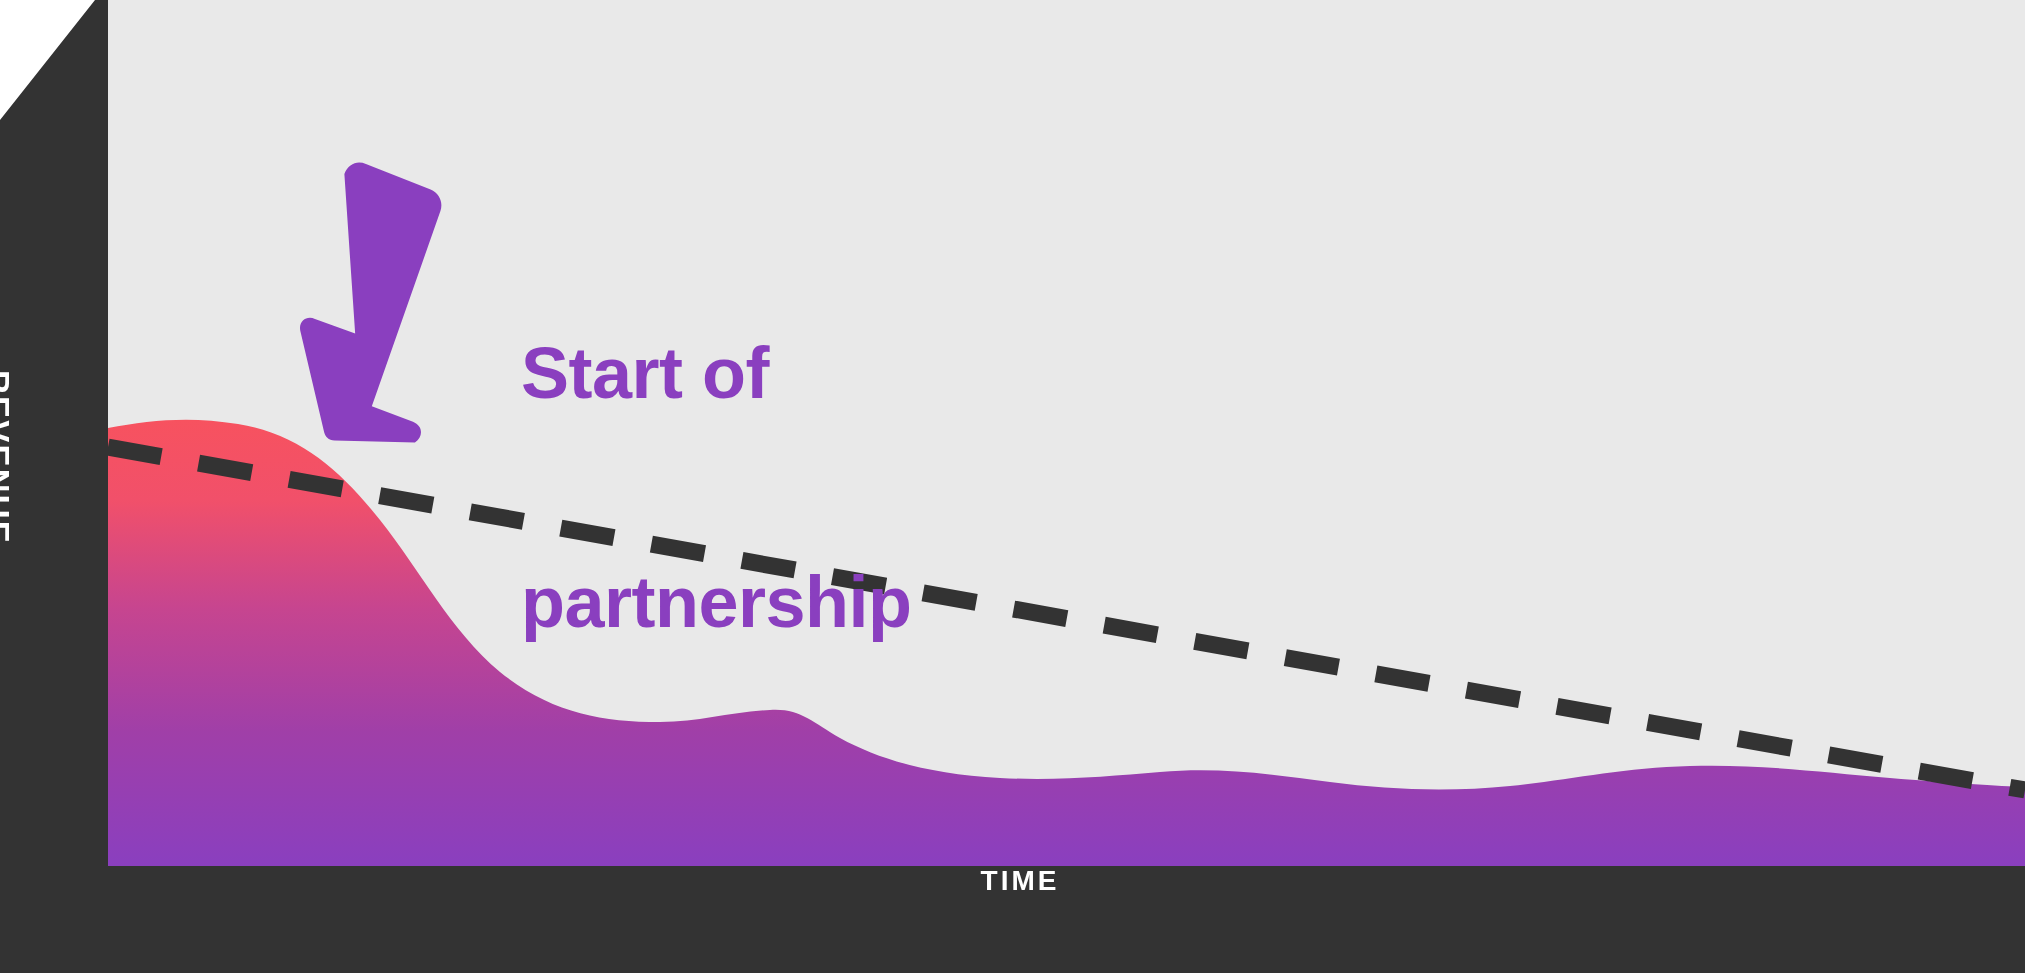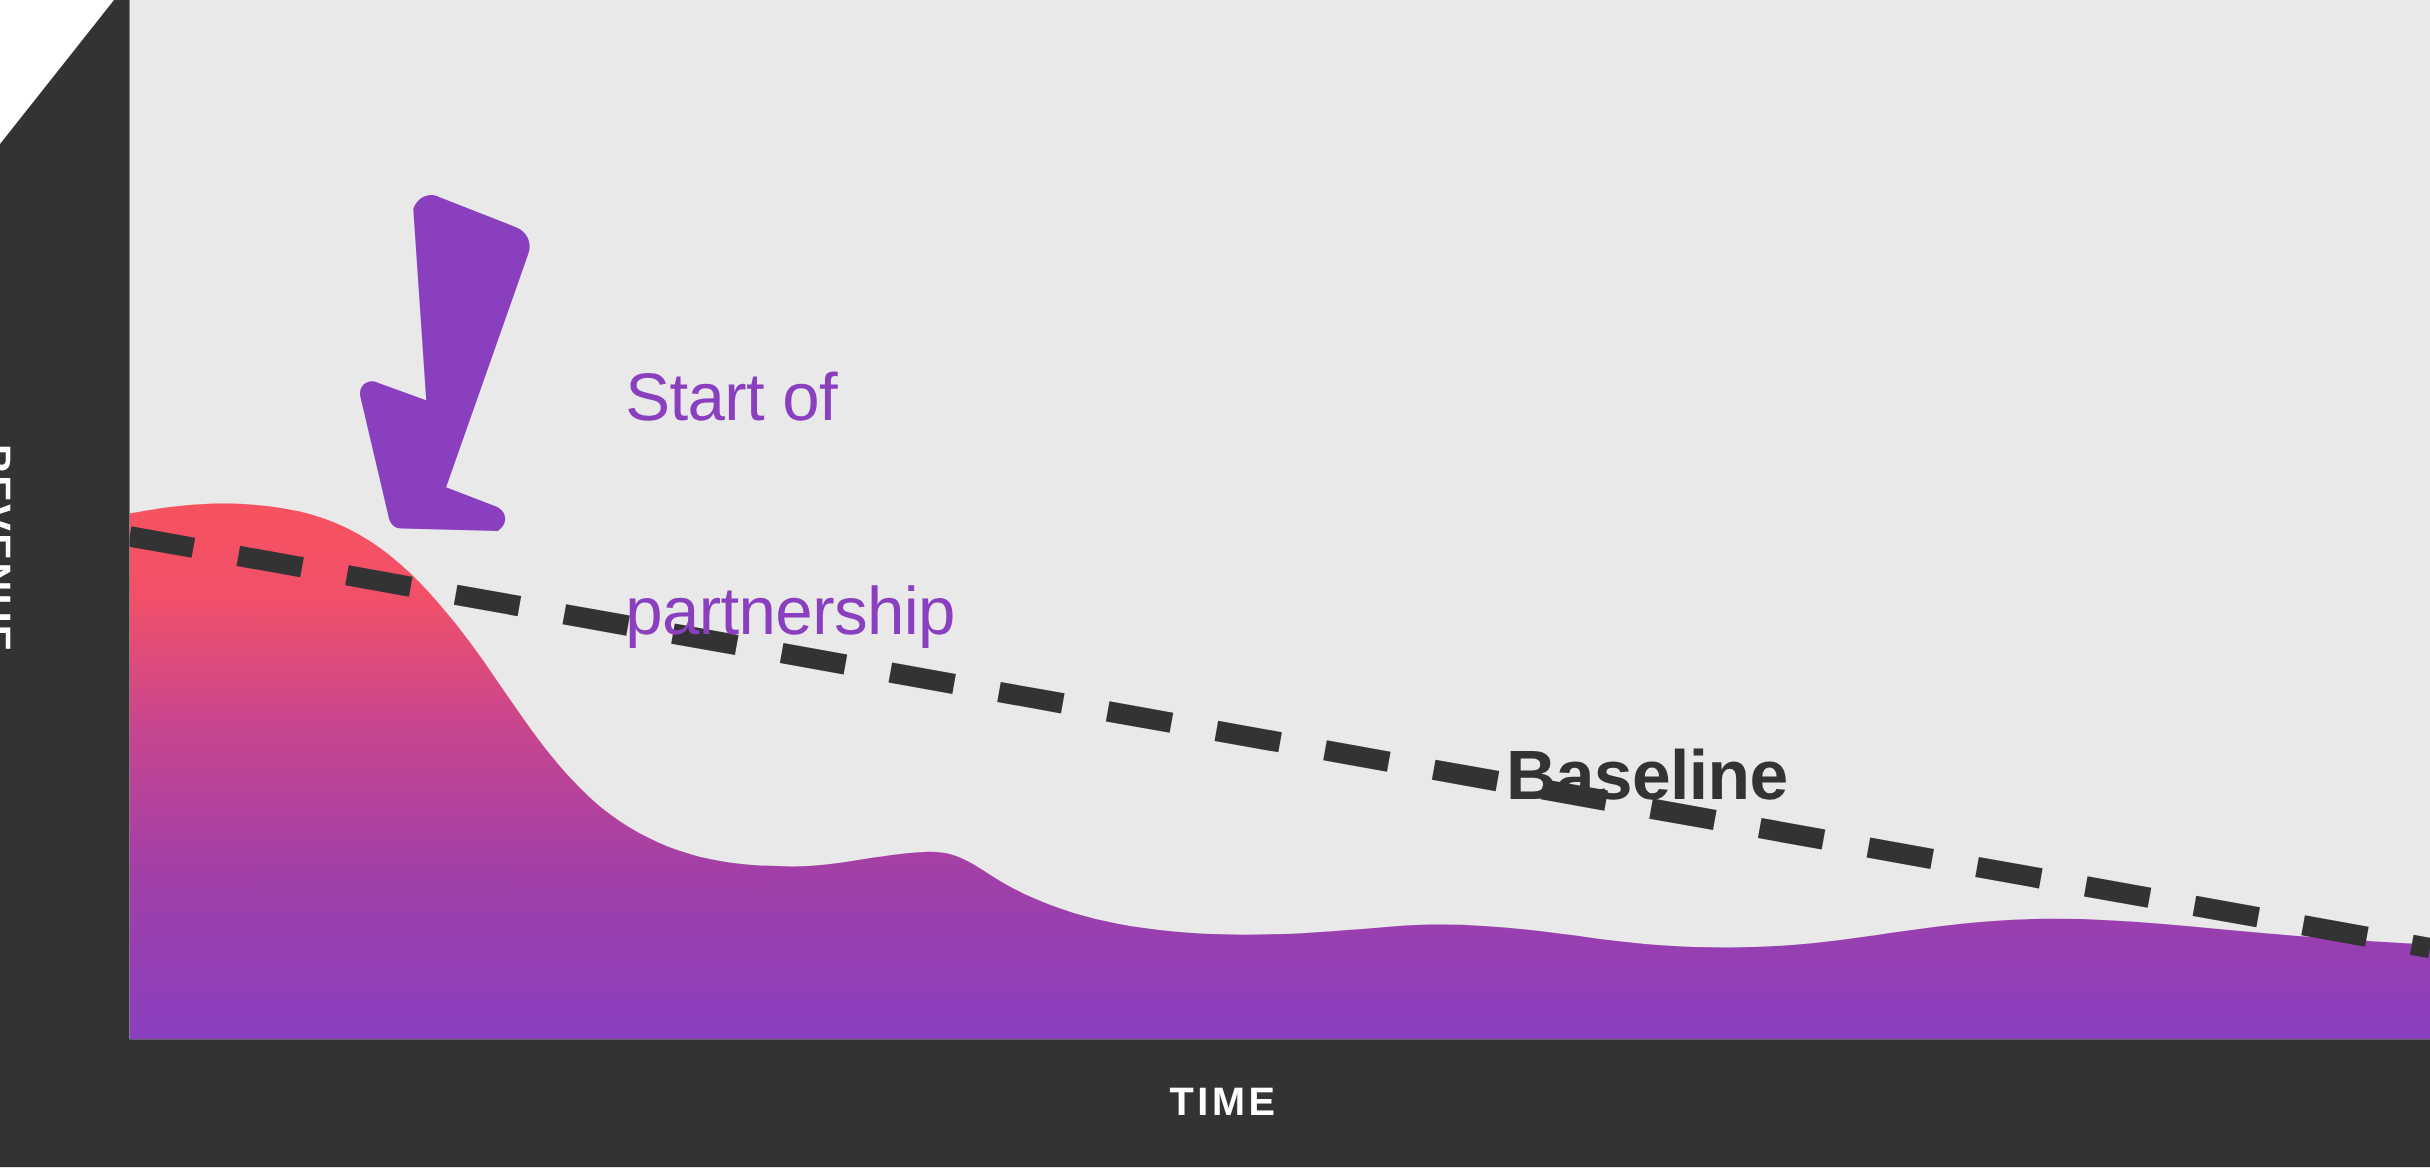--- a/index.html
+++ b/index.html
@@ -27,22 +27,22 @@
   }
   .txt {
     position: absolute;
     white-space: pre;
     line-height: 1.06;
   }
   #annotation-start {
     left: 521px;
     top: 182px;
     color: #8A3FBF;
-    font-size: 56px;
-    font-weight: 400;
+    font-size: 72px;
+    font-weight: 700;
     letter-spacing: -0.5px;
   }
   #annotation-baseline {
     left: 1255px;
     top: 493px;
     color: #333333;
     font-size: 58px;
     font-weight: 800;
     letter-spacing: -0.5px;
     text-align: center;
@@ -53,23 +53,23 @@
     color: #ffffff;
     font-size: 33px;
     font-weight: 700;
     letter-spacing: 2.2px;
     transform: rotate(90deg);
     transform-origin: left top;
     white-space: nowrap;
   }
   #label-time {
     left: 1020px;
-    top: 901px;
+    top: 866px;
     color: #ffffff;
-    font-size: 33px;
+    font-size: 28px;
     font-weight: 700;
     letter-spacing: 3px;
     transform: translateX(-50%);
   }
 </style>
 </head>
 <body>
 
 <div id="stage">
 
@@ -127,20 +127,19 @@
              L 392,369
              Z" transform="translate(-29,-28) scale(0.98) rotate(0)"></path>
   </svg>
 
   <div class="txt" id="annotation-start">
     <div>Start of</div>
     <div>partnership</div>
   </div>
 
   <div class="txt" id="annotation-baseline">
-    <div>Baseline</div>
   </div>
 
   <div class="txt" id="label-revenue">REVENUE</div>
 
   <div class="txt" id="label-time">TIME</div>
 
 </div>
 
 </body></html>

